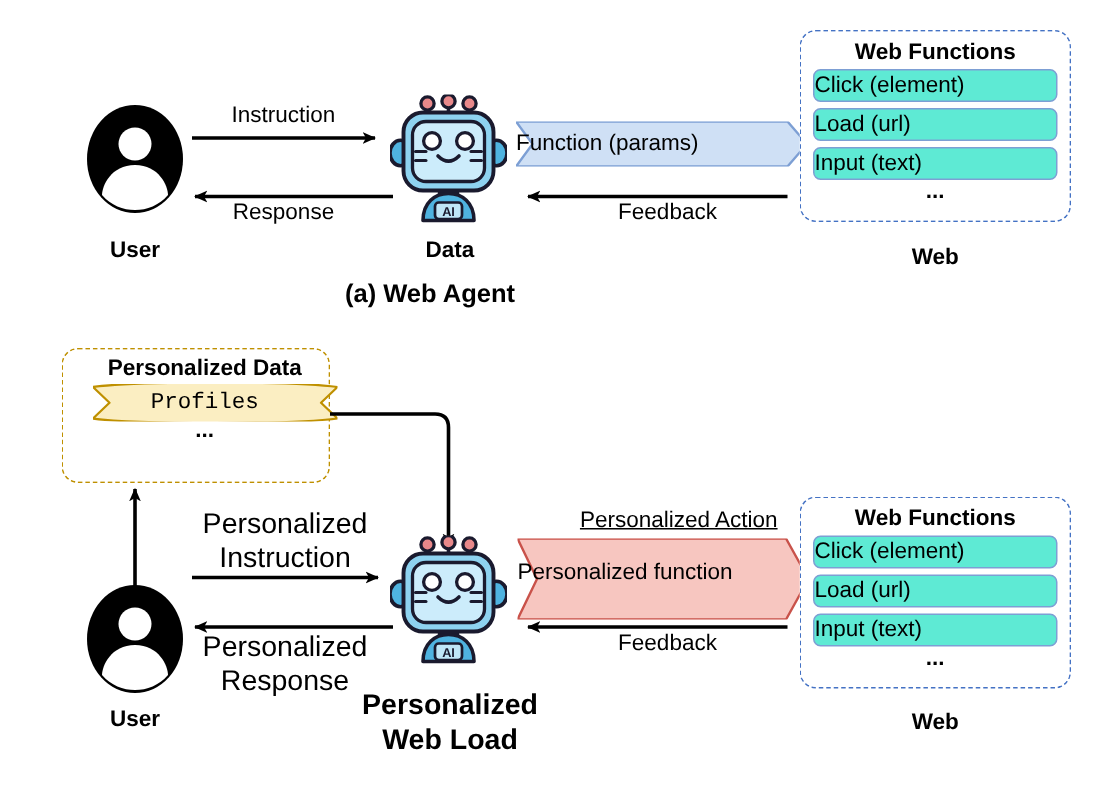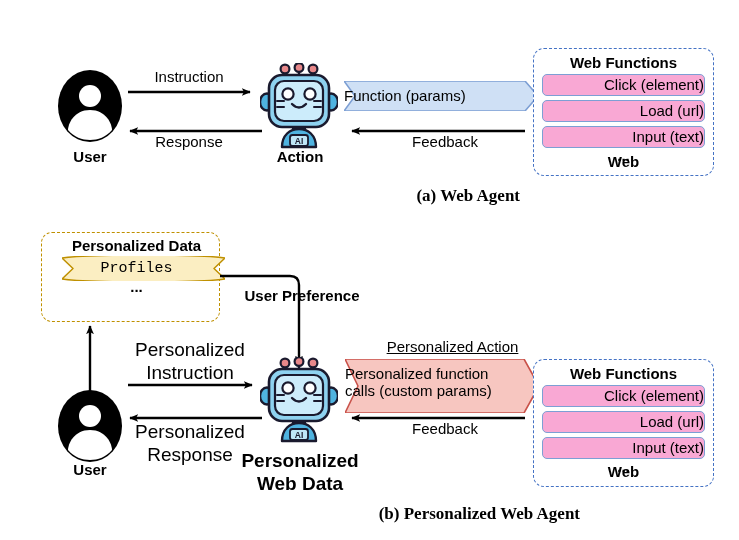--- a/index.html
+++ b/index.html
@@ -1,36 +1,36 @@
 <!DOCTYPE html>
 <html><head>
 <meta charset="utf-8">
 <style>
   html,body{margin:0;padding:0;background:#fff;}
   body{width:739px;height:540px;position:relative;overflow:hidden;
        font-family:"Liberation Sans","DejaVu Sans",sans-serif;color:#000;}
   .abs{position:absolute;}
   .lbl{font-size:15px;line-height:1.15;white-space:nowrap;text-align:center;}
   .lbl2{font-size:19px;line-height:1.2;text-align:center;}
-  .bold{font-weight:bold;}
-  .caption{font-family:Liberation Serif, serif;font-weight:bold;font-size:17px;
-           text-align:right;white-space:nowrap;}
+  .bold{font-weight:bold;margin-top:10px;}
+  .caption{font-family:Liberation Sans, sans-serif;font-weight:bold;font-size:17px;
+           text-align:left;white-space:nowrap;}
 
   
   .user-icon{width:64px;height:72px;}
 
   
   .robot{width:78px;height:86px;}
 
   
   .webbox{border:1.6px dashed #4472c4;border-radius:11px;background:#fff;
-          box-sizing:border-box;padding:4px 8px 2px 8px;margin-top:28px;}
+          box-sizing:border-box;padding:4px 8px 2px 8px;}
   .webbox-title{font-weight:bold;font-size:15px;text-align:center;margin:1px 0 3px 0;}
-  .fnbtn{border:1.3px solid #7d9fd4;background:#f9a8d4;border-radius:5px;
-         font-size:15px;text-align:right;padding:1px 0 2px 0;margin-bottom:4px;
+  .fnbtn{border:1.3px solid #7d9fd4;background:#5eead4;border-radius:5px;
+         font-size:15px;text-align:left;padding:1px 0 2px 0;margin-bottom:4px;
          box-sizing:border-box;}
   .dots{font-weight:bold;font-size:15px;text-align:center;line-height:.55;margin-bottom:1px;}
 
   
   .pdbox{border:1.6px dashed #bf9000;border-radius:11px;background:#fff;
          box-sizing:border-box;padding:3px 8px 2px 8px;}
   .pdbox-title{font-weight:bold;font-size:15px;text-align:center;margin:1px 0 2px 0;}
   .ribbon-wrap{position:relative;height:25px;margin-bottom:-2px;}
   .ribbon-wrap svg{position:absolute;left:0;top:0;}
   .ribbon-txt{position:absolute;left:0;top:0;width:100%;height:100%;
@@ -96,21 +96,21 @@
       <path d="M32 41 Q39 48, 46 41" fill="none" stroke="#1a1a2e" stroke-width="2.4" stroke-linecap="round"></path>
 
       <g stroke="#1a1a2e" stroke-width="2" stroke-linecap="round">
         <line x1="17" y1="38" x2="24" y2="38"></line>
           <line x1="17" y1="44" x2="24" y2="44"></line>
         <line x1="54" y1="38" x2="61" y2="38"></line>
           <line x1="54" y1="44" x2="61" y2="44"></line>
       </g>
     </svg>
   </div>
-  <div class="abs lbl bold" style="left:255px;top:148px;width:90px;">Action</div>
+  <div class="abs lbl bold" style="left:255px;top:148px;width:90px;">Data</div>
 
   <svg class="abs" style="left:0;top:0;" width="739" height="215">
     <line x1="128" y1="92" x2="250" y2="92" stroke="#000" stroke-width="2.4" marker-end="url(#arrowR)"></line>
     <line x1="262" y1="131" x2="130" y2="131" stroke="#000" stroke-width="2.4" marker-end="url(#arrowR)"></line>
     <line x1="525" y1="131" x2="352" y2="131" stroke="#000" stroke-width="2.4" marker-end="url(#arrowR)"></line>
   </svg>
   <div class="abs lbl" style="left:128px;top:68px;width:122px;">Instruction</div>
   <div class="abs lbl" style="left:128px;top:133px;width:122px;">Response</div>
   <div class="abs lbl" style="left:390px;top:133px;width:110px;">Feedback</div>
 
@@ -154,21 +154,20 @@
     <path d="M220,276 L290,276 Q299,276 299,285 L299,364" fill="none" stroke="#000" stroke-width="2.4" marker-end="url(#arrowR)"></path>
 
     <line x1="90" y1="392" x2="90" y2="326" stroke="#000" stroke-width="2.4" marker-end="url(#arrowR)"></line>
 
     <line x1="128" y1="385" x2="252" y2="385" stroke="#000" stroke-width="2.4" marker-end="url(#arrowR)"></line>
     <line x1="262" y1="418" x2="130" y2="418" stroke="#000" stroke-width="2.4" marker-end="url(#arrowR)"></line>
 
     <line x1="525" y1="418" x2="352" y2="418" stroke="#000" stroke-width="2.4" marker-end="url(#arrowR)"></line>
   </svg>
 
-  <div class="abs lbl bold" style="left:222px;top:287px;width:160px;">User Preference</div>
 
   <div class="abs" style="left:58px;top:390px;">
     <svg class="user-icon" viewBox="0 0 64 72">
       <ellipse cx="32" cy="36" rx="32" ry="36" fill="#000"></ellipse>
       <circle cx="32" cy="26" r="11" fill="#fff"></circle>
       <path d="M32 40 C 16 40, 10 54, 10 60 C 16 67, 24 70, 32 70 C 40 70, 48 67, 54 60 C 54 54, 48 40, 32 40 Z" fill="#fff"></path>
     </svg>
   </div>
   <div class="abs lbl bold" style="left:58px;top:461px;width:64px;">User</div>
 
@@ -206,37 +205,35 @@
       <g stroke="#1a1a2e" stroke-width="2" stroke-linecap="round">
         <line x1="17" y1="38" x2="24" y2="38"></line>
           <line x1="17" y1="44" x2="24" y2="44"></line>
         <line x1="54" y1="38" x2="61" y2="38"></line>
           <line x1="54" y1="44" x2="61" y2="44"></line>
       </g>
     </svg>
   </div>
   <div class="abs lbl2 bold" style="left:240px;top:450px;width:120px;">
     <div>Personalized</div>
-    <div>Web Data</div>
+    <div>Web Load</div>
   </div>
 
   <div class="abs lbl" style="left:355px;top:338px;width:195px;text-decoration:underline;">Personalized Action</div>
   <div class="abs chev" style="left:345px;top:359px;width:194px;height:46px;">
     <svg width="194" height="54" viewBox="0 0 194 54">
       <path d="M0,0 L179,0 L194,27 L179,54 L0,54 L13,27 Z" fill="#f7c6c0" stroke="#c9524a" stroke-width="1.6" stroke-linejoin="round"></path>
     </svg>
     <div class="ct">
       <span>Personalized function</span>
-      <span>calls (custom params)</span>
     </div>
   </div>
 
   <div class="abs webbox" style="left:533px;top:331px;width:181px;height:128px;">
     <div class="webbox-title">Web Functions</div>
     <div class="fnbtn">Click (element)</div>
     <div class="fnbtn">Load (url)</div>
     <div class="fnbtn">Input (text)</div>
     <div class="dots">...</div>
   </div>
   <div class="abs lbl bold" style="left:533px;top:463px;width:181px;">Web</div>
 
-  <div class="abs caption" style="left:180px;top:504px;width:400px;">(b) Personalized Web Agent</div>
 </div>
 
 </body></html>

